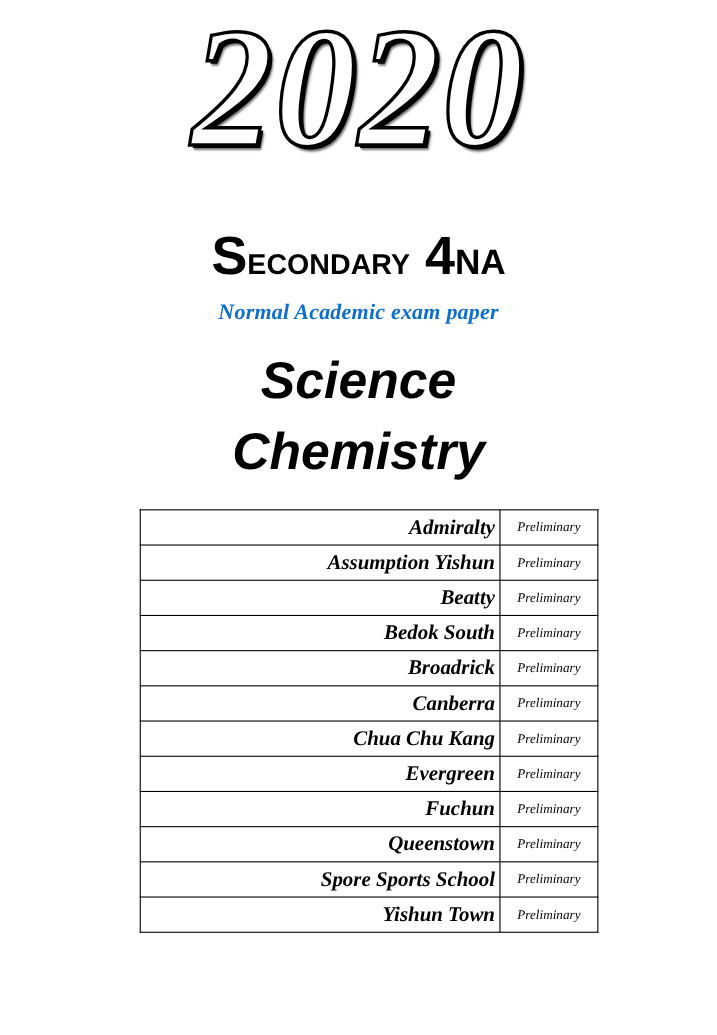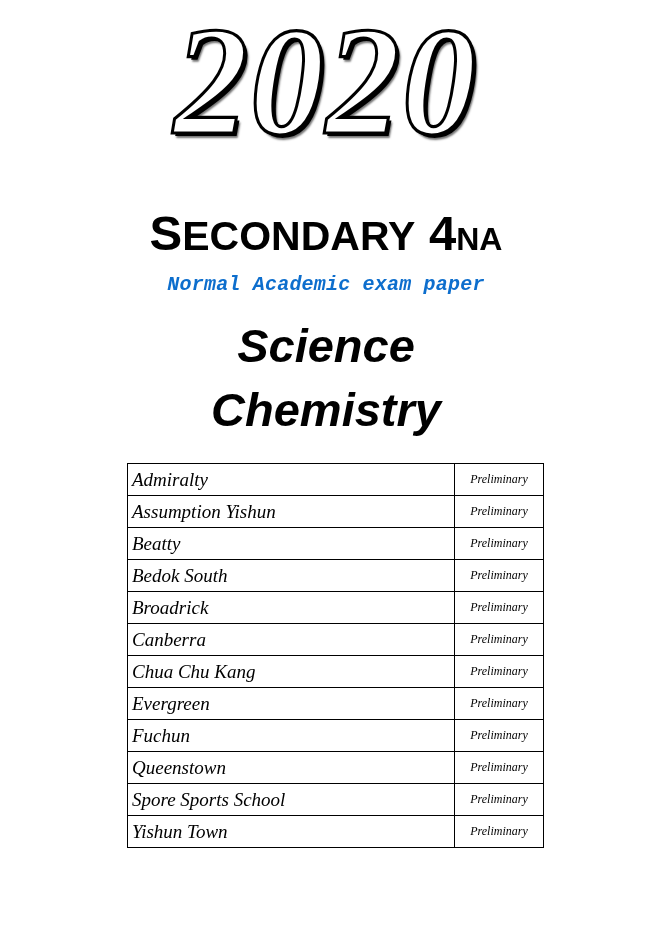--- a/index.html
+++ b/index.html
@@ -51,31 +51,31 @@
   }
   .level-line {
     font-family: "Liberation Sans", sans-serif;
     font-weight: 700;
     font-size: 49px;
     line-height: 1.05;
     letter-spacing: 0px;
     white-space: nowrap;
   }
   .level-line .small-caps {
-    font-size: 41px;
+    font-size: 26px;
     letter-spacing: 0px;
   }
   .level-line .sub {
     font-size: 32px;
     vertical-align: baseline;
   }
 
   .subtitle {
     margin-top: 14px;
-    font-family: Liberation Mono, monospace;
+    font-family: Liberation Serif, serif;
     font-style: italic;
     font-weight: 700;
     font-size: 20px;
     color: #0d6ecd;
     letter-spacing: 0.2px;
   }
 
   .subject {
     margin-top: 18px;
     font-family: "Liberation Sans", sans-serif;
@@ -96,23 +96,23 @@
     width: 100%;
     table-layout: fixed;
   }
   table.schools td {
     border: 1px solid #000000;
     height: 31px;
     padding: 0 4px;
     vertical-align: middle;
   }
   td.school-name {
-    text-align: left;
+    text-align: right;
     font-family: "Liberation Serif", serif;
-    font-weight: 400;
+    font-weight: 700;
     font-style: italic;
     font-size: 19px;
     width: 318px;
   }
   td.paper-type {
     text-align: center;
     font-family: "Liberation Serif", serif;
     font-style: italic;
     font-weight: 400;
     font-size: 12px;

